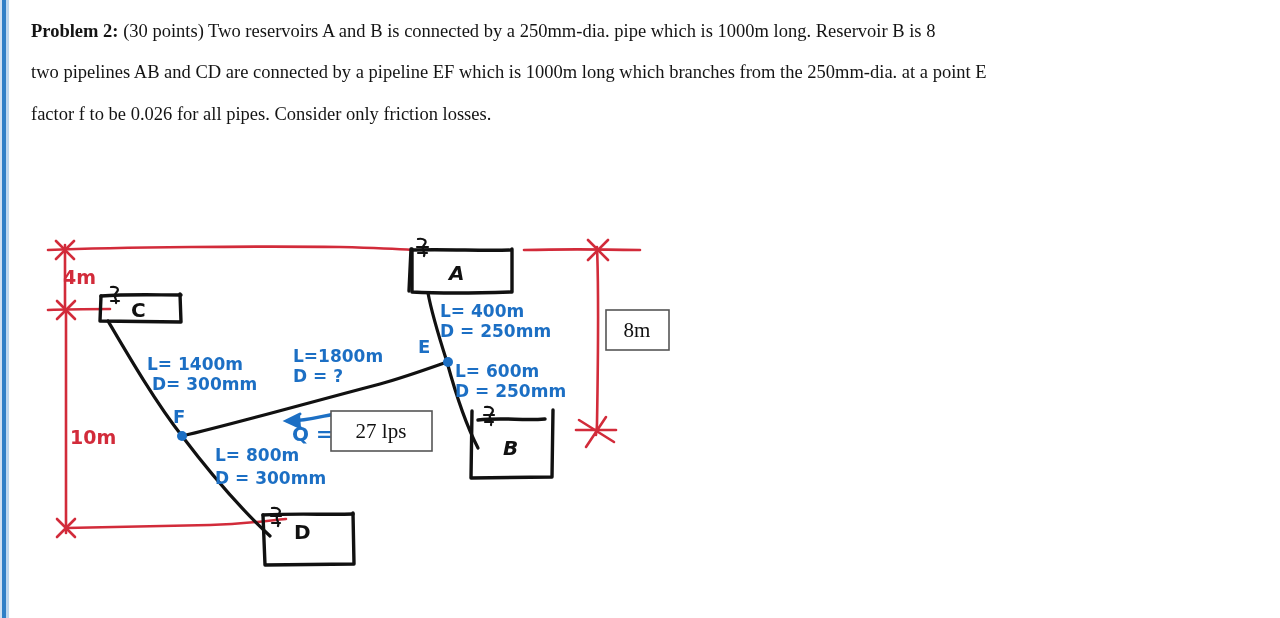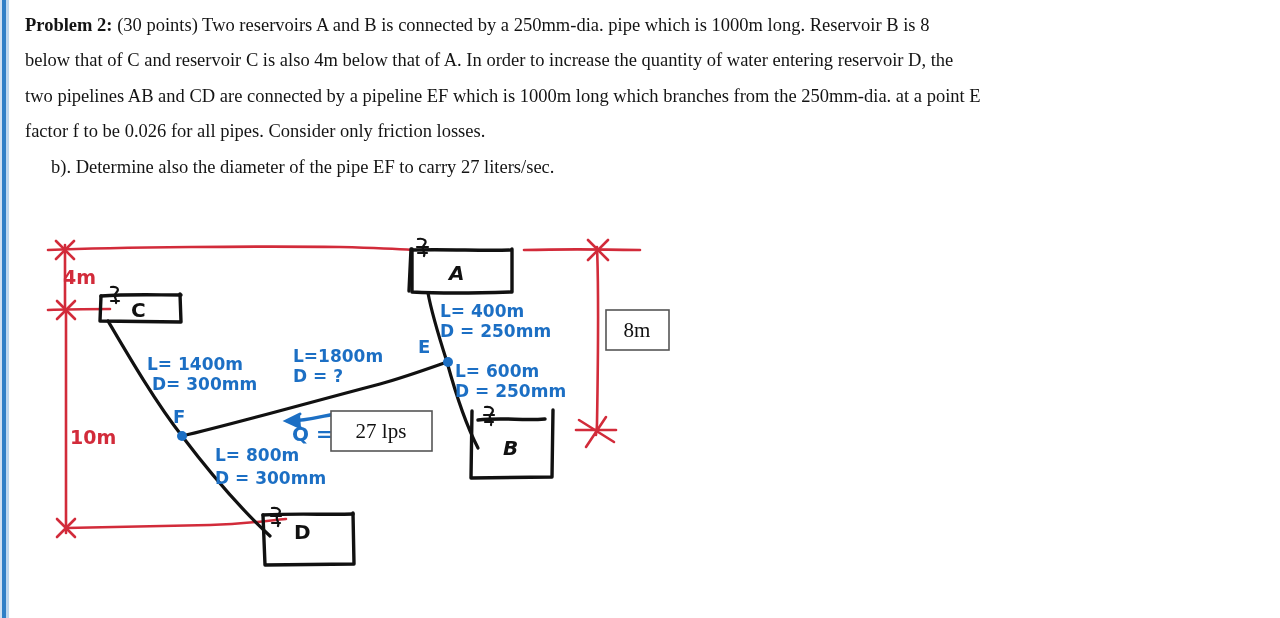--- a/index.html
+++ b/index.html
@@ -15,21 +15,21 @@
   #left-edge .s1{position:absolute;left:0;top:0;width:2px;height:100%;background:#cfe0f2;}
   #left-edge .s2{position:absolute;left:2px;top:0;width:4px;height:100%;background:#2f7fc6;}
   #left-edge .s3{position:absolute;left:6px;top:0;width:3px;height:100%;background:#bcd6ee;}
   #left-edge .s4{position:absolute;left:9px;top:0;width:1px;height:100%;background:#fdfdfa;}
 
   #prose{
     position:absolute;left:14px;top:2px;width:1160px;
     font-size:18.5px;line-height:24.4px;color:#141414;
     text-align:left;
   }
-  #prose p{margin:11px;}
+  #prose p{margin:17px;}
   .b{font-weight:bold;}
   .ind{display:inline-block;width:26px;}
 
   #diagram{position:absolute;left:0;top:225px;width:1280px;height:380px;}
   svg{display:block;}
 
   .hw-blue{font-family:"DejaVu Sans", sans-serif;fill:#1c6fc4;font-weight:bold;}
   .hw-black{font-family:"DejaVu Sans", sans-serif;fill:#111111;font-weight:bold;}
   .hw-red{font-family:"DejaVu Sans", sans-serif;fill:#d22b3a;font-weight:bold;}
   .boxtxt{font-family:"Liberation Serif", serif;fill:#111111;}
@@ -39,24 +39,22 @@
 
 <div id="left-edge">
   <div class="s1"></div>
   <div class="s2"></div>
   <div class="s3"></div>
   <div class="s4"></div>
 </div>
 
 <div id="prose">
   <p><span class="b">Problem 2:</span> <span>(30 points)</span><span> Two reservoirs A and B is connected by a 250mm-dia. pipe which is 1000m long.  Reservoir B is 8</span></p>
-  <p>below that of C and reservoir C  is also 4m below that of A.  In order to increase the quantity of water entering reservoir D, the</p>
   <p>two pipelines AB and CD are connected by a pipeline EF which is 1000m long which branches from the 250mm-dia. at a point E</p>
   <p>factor f to be 0.026 for all pipes.  Consider only friction losses.</p>
-  <p><span class="ind"></span><span>b). Determine also the diameter of the pipe EF to carry 27 liters/sec.</span></p>
 </div>
 
 <div id="diagram">
 <svg width="1280" height="380" viewBox="0 0 1280 380" xmlns="http://www.w3.org/2000/svg">
 
   <g fill="none" stroke="#d22b3a" stroke-width="2.6" stroke-linecap="round">
 
     <path d="M48,25 C120,22 260,21 340,22 C380,23 400,24 413,25"></path>
 
     <path d="M524,25 C560,24 590,24 640,25"></path>

